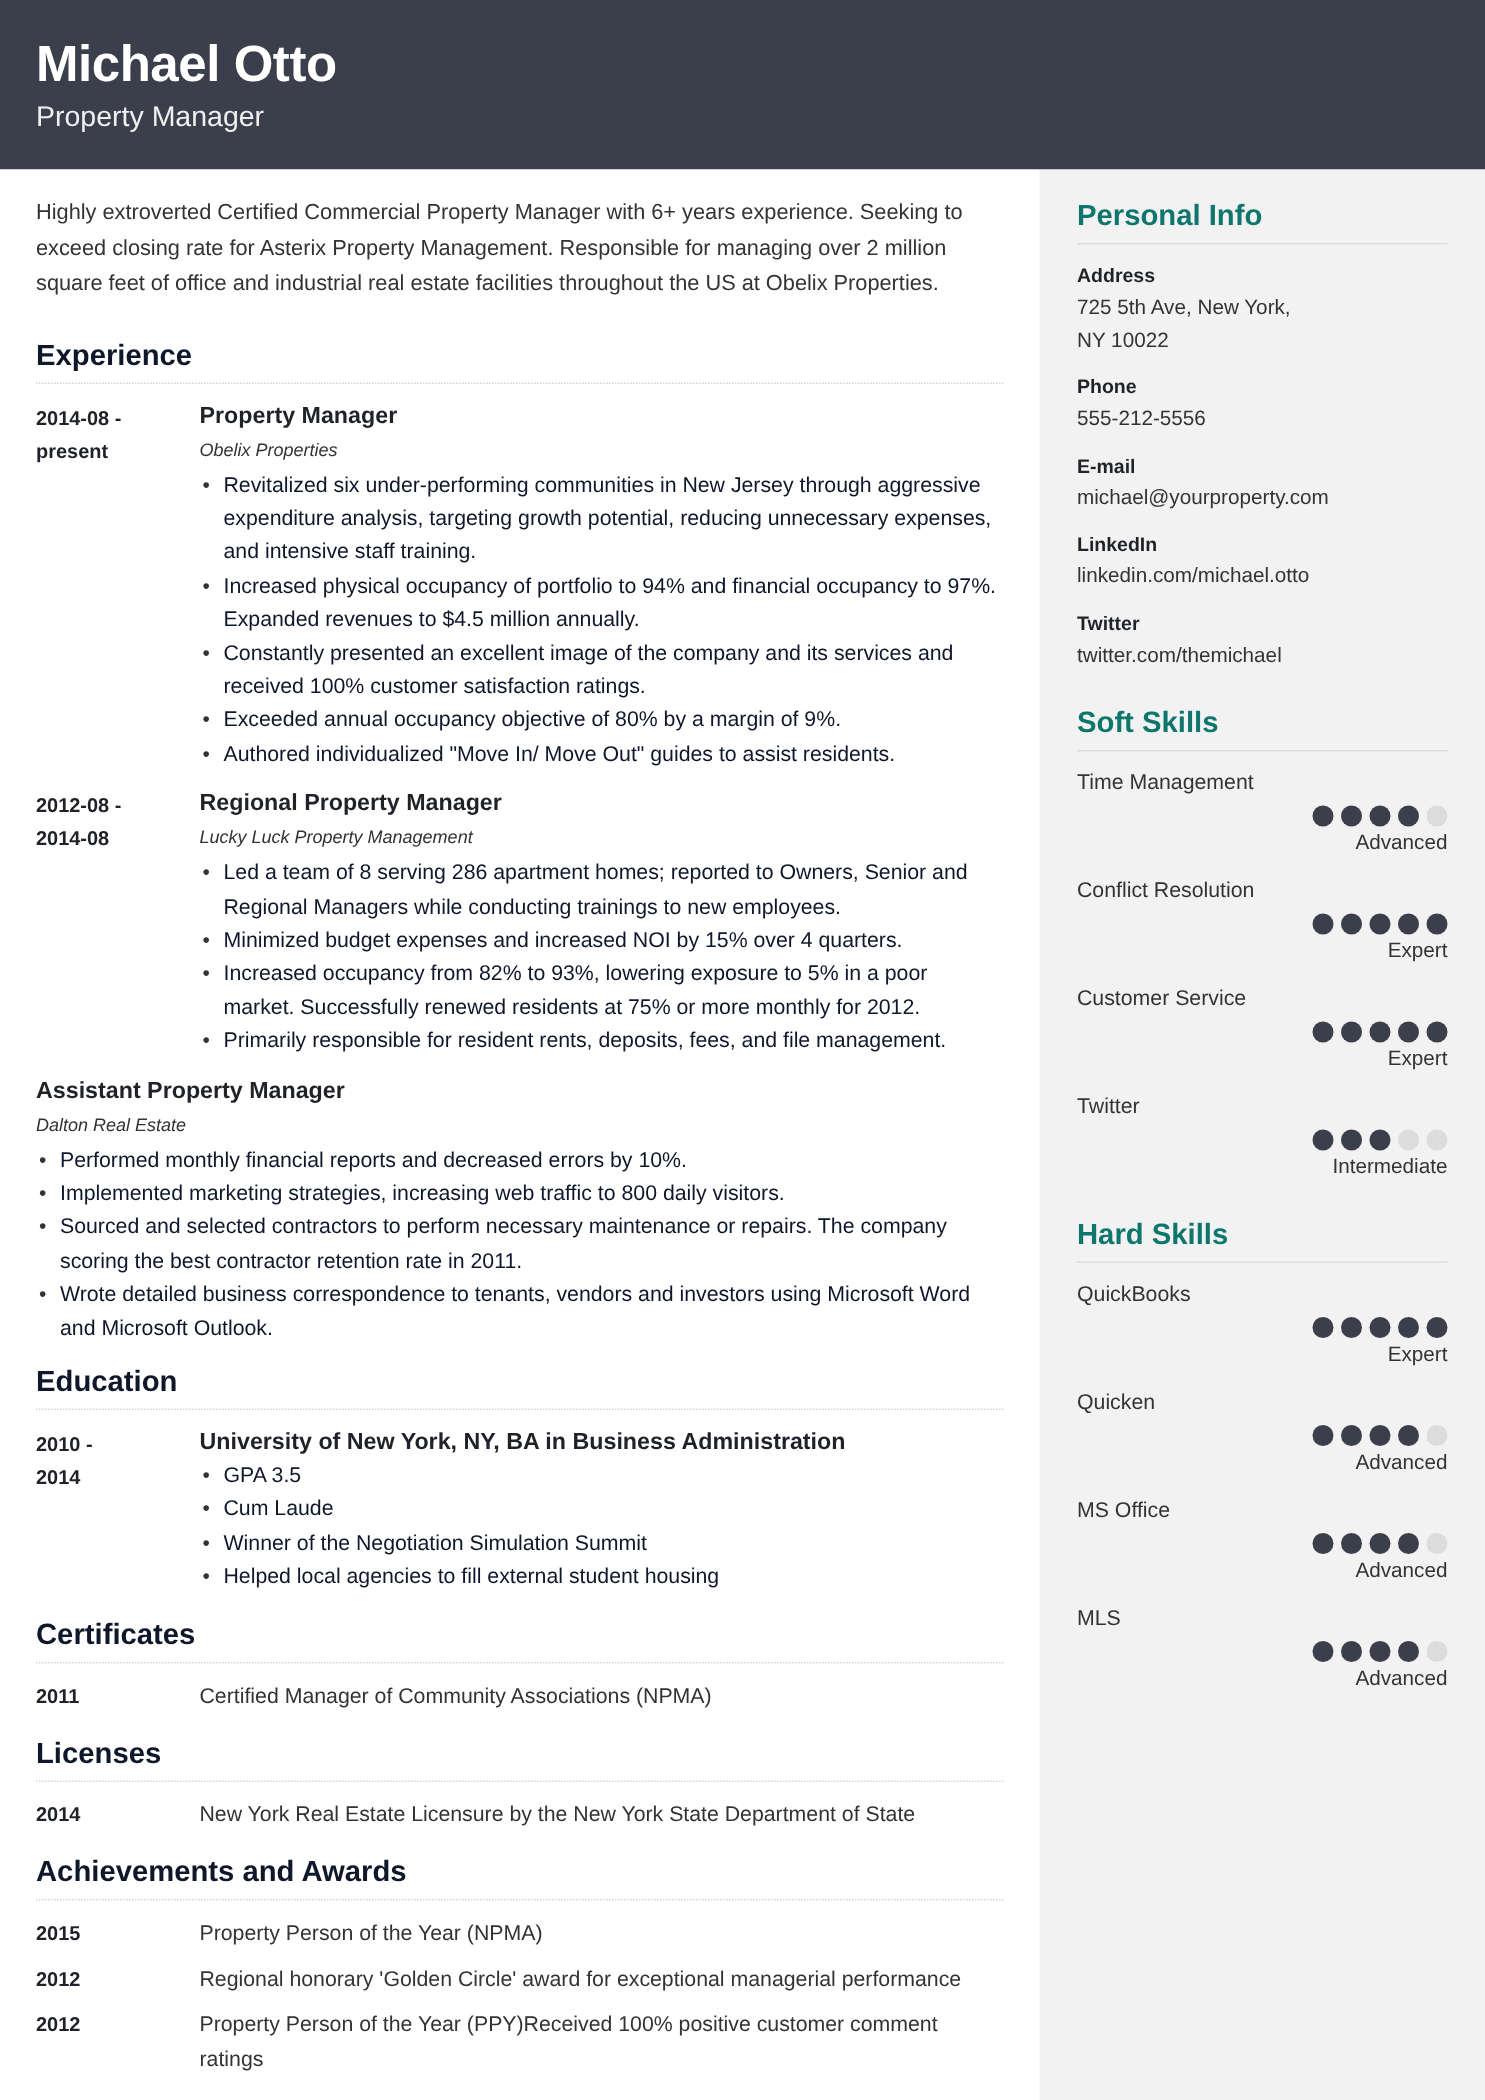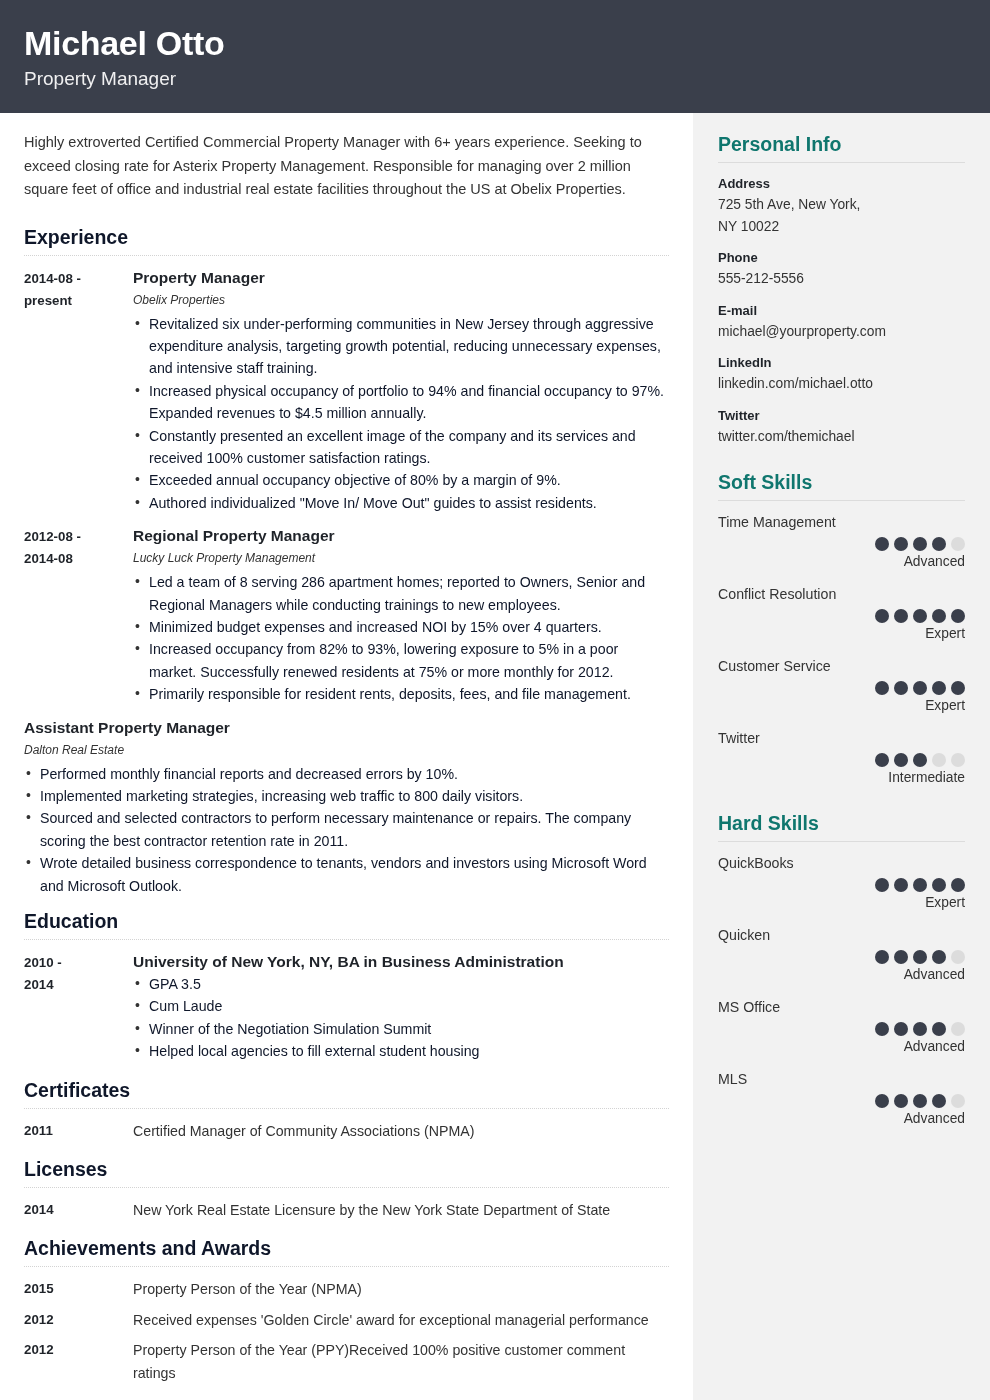--- a/index.html
+++ b/index.html
@@ -301,21 +301,21 @@
 
       <div class="section" style="margin-top:14px;">
         <div class="section-heading">Achievements and Awards</div>
         <div id="achievement-entries">
             <div class="flat-entry">
               <div class="flat-date">2015</div>
               <div class="flat-text">Property Person of the Year (NPMA)</div>
             </div>
             <div class="flat-entry">
               <div class="flat-date">2012</div>
-              <div class="flat-text">Received expenses 'Golden Circle' award for exceptional managerial performance</div>
+              <div class="flat-text">Regional honorary 'Golden Circle' award for exceptional managerial performance</div>
             </div>
             <div class="flat-entry">
               <div class="flat-date">2012</div>
               <div class="flat-text">Property Person of the Year (PPY)Received 100% positive customer comment ratings</div>
             </div>
           </div>
       </div>
 
     </div>
 

